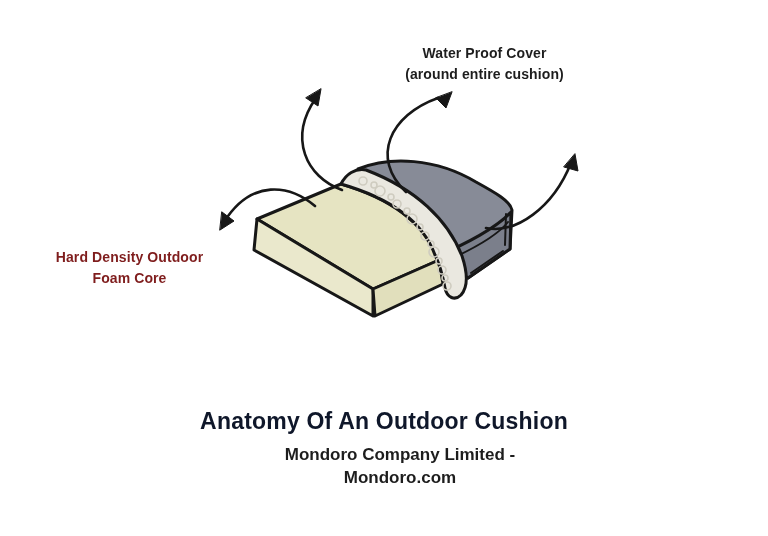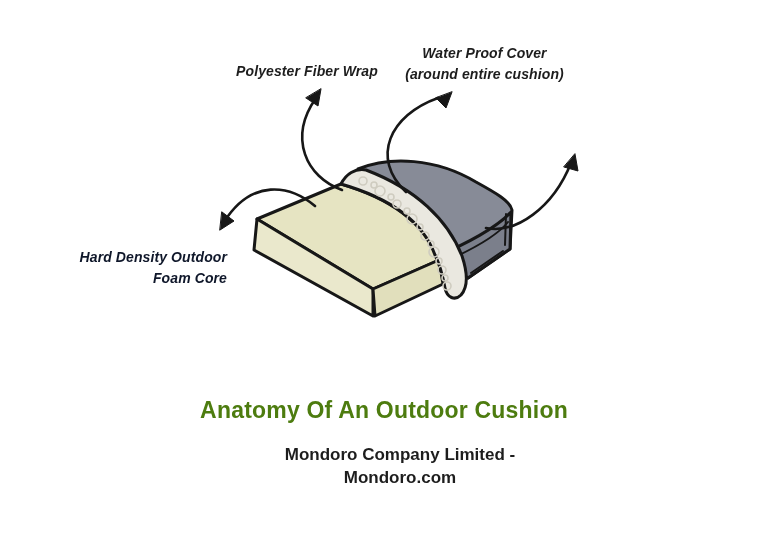--- a/index.html
+++ b/index.html
@@ -16,21 +16,20 @@
     width: 768px; height: 536px;
   }
   .lbl {
     position: absolute;
     font-size: 14px;
     line-height: 21px;
     font-weight: 700;
     text-align: center;
     white-space: pre-line;
     letter-spacing: 0.1px;
-    font-style: italic;
   }
   .lbl-fiber-wrap   { left: 212px; top: 61px;  width: 190px; }
   .lbl-water-proof  { left: 382px; top: 43px;  width: 205px; }
   .lbl-fabric       { left: 455px; top: 106px; width: 306px; }
   .lbl-foam-core    { left: 32px;  top: 247px; width: 195px; }
   .title {
     position: absolute;
     left: 0; top: 397px; width: 768px;
     font-size: 23px;
     font-weight: 700;
@@ -104,23 +103,22 @@
           <polygon stroke-width="1" points="575,154 578,171 564,167" fill="#171717"></polygon>
         </g>
         <g>
           <path d="M 315 206 C 290 185 252 178 224 222"></path>
           <polygon stroke-width="1" points="220,230 234,221 222,212" fill="#171717"></polygon>
         </g>
       </g>
     </g>
   </svg>
 
-  <div class="lbl lbl-fiber-wrap" style="color: rgb(29, 29, 29);">Polyester Fiber Wrap</div>
   <div class="lbl lbl-water-proof" style="color: rgb(29, 29, 29);">Water Proof Cover
 (around entire cushion)</div>
-  <div class="lbl lbl-foam-core" style="color: #0f172a; text-align: right;">Hard Density Outdoor
+  <div class="lbl lbl-foam-core" style="color: #7f1d1d;">Hard Density Outdoor
 Foam Core</div>
 
-  <div class="title" style="color: #4d7c0f;">Anatomy Of An Outdoor Cushion</div>
+  <div class="title" style="color: #0f172a; margin-top: 11px;">Anatomy Of An Outdoor Cushion</div>
   <div class="subtitle" style="color: rgb(29, 29, 29);">Mondoro Company Limited -
 Mondoro.com</div>
 
 </div>
 
 </body></html>

